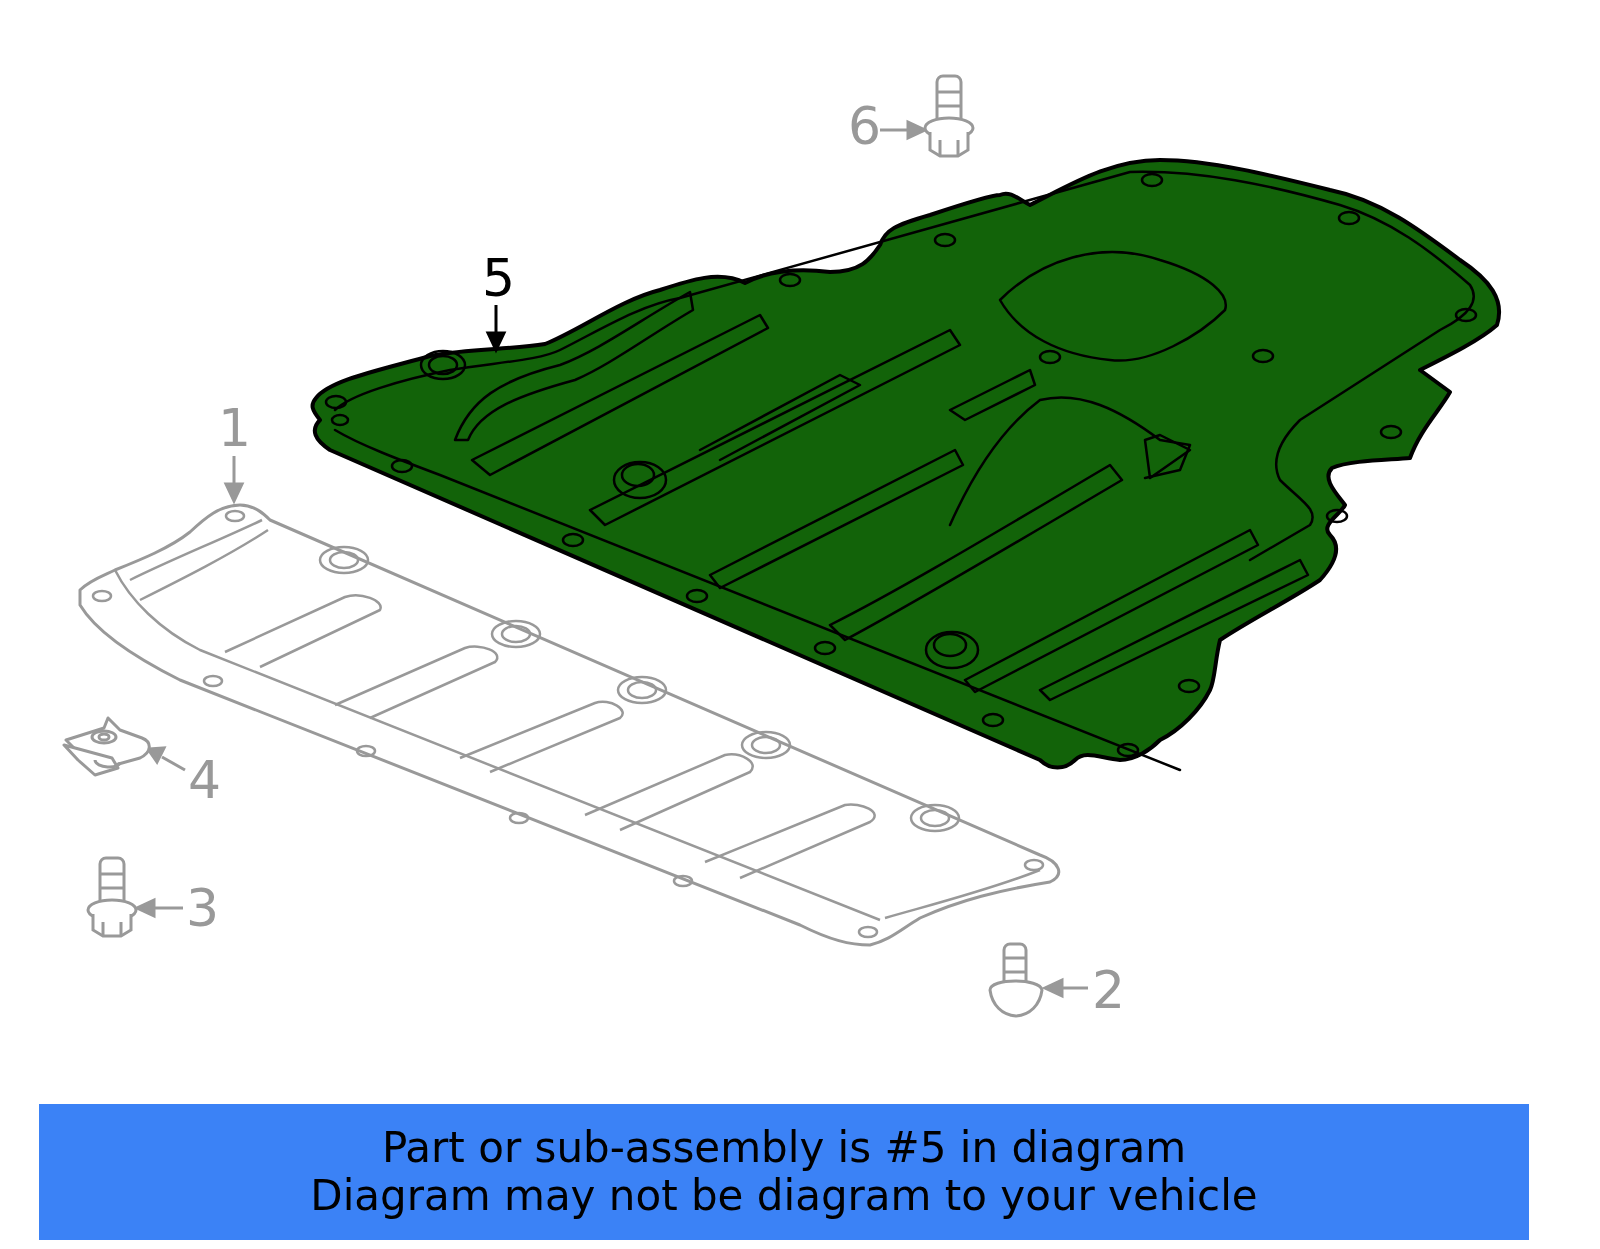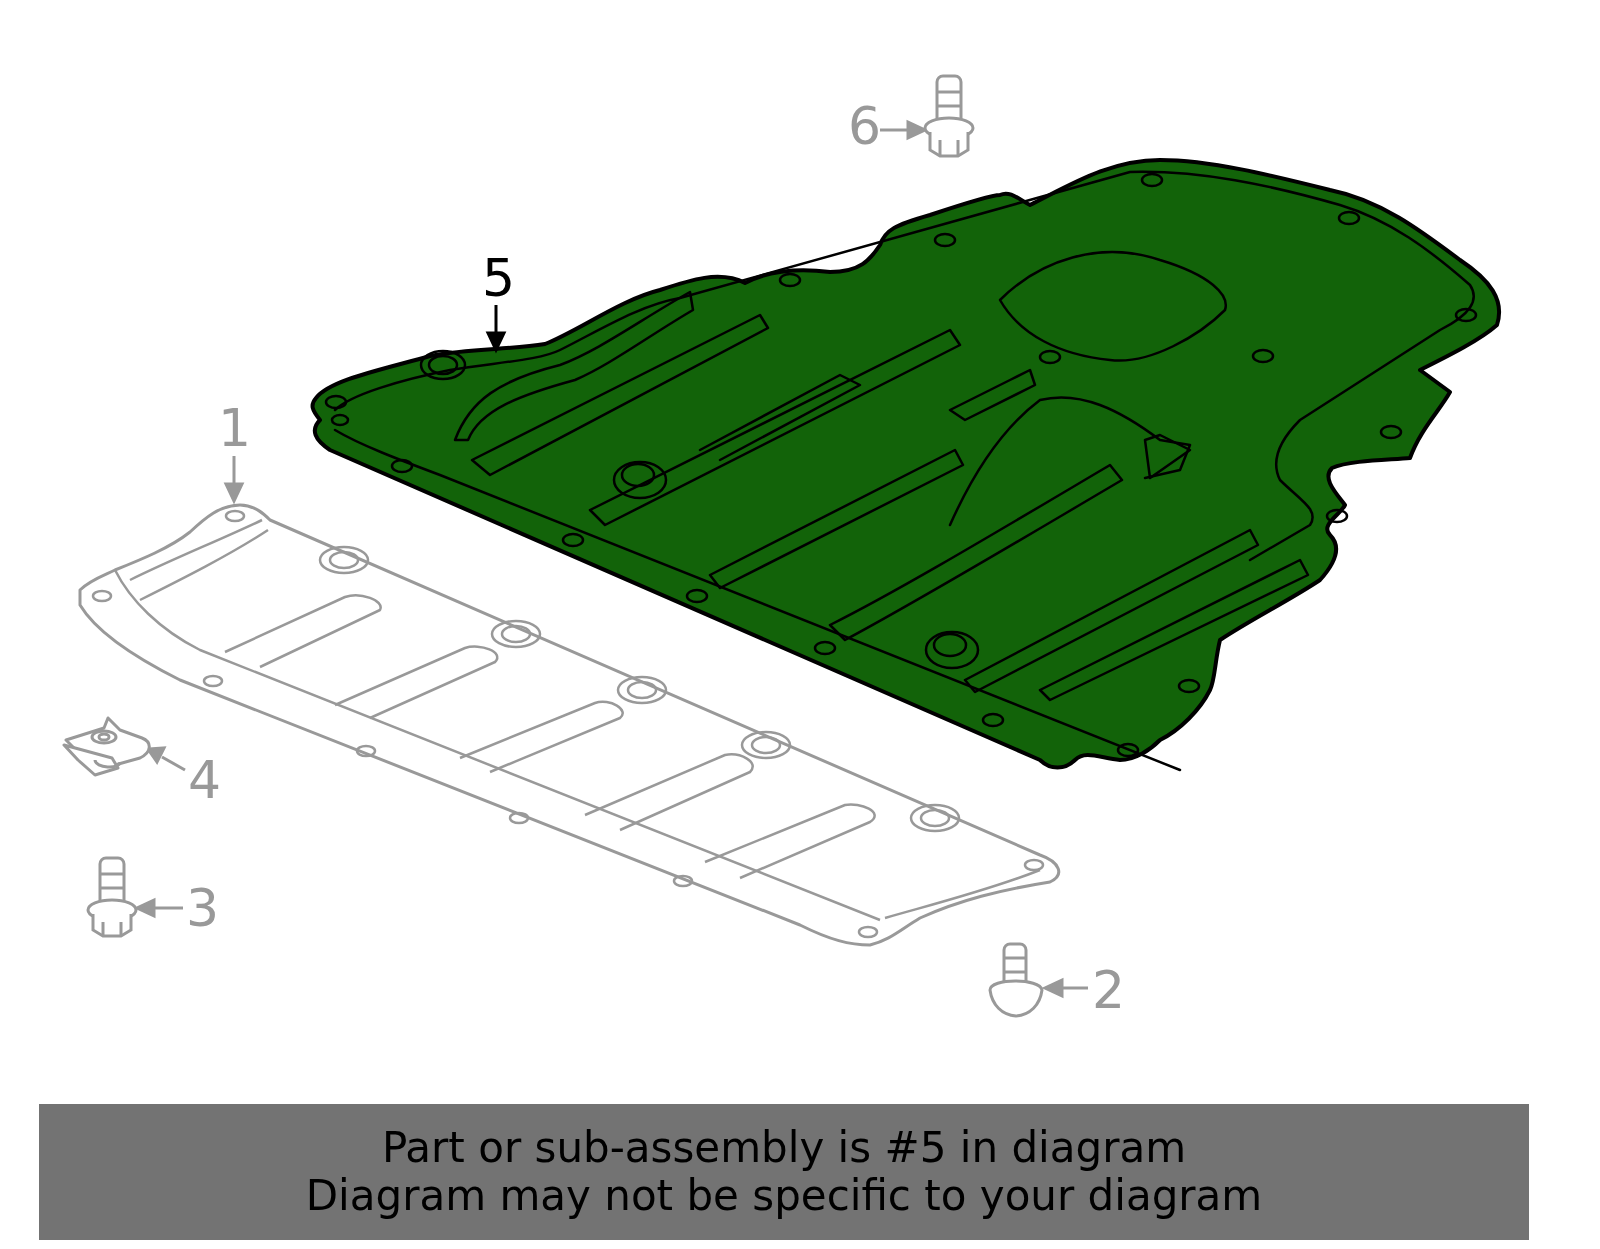--- a/index.html
+++ b/index.html
@@ -1,21 +1,21 @@
 <!DOCTYPE html>
 <html><head>
 <meta charset="utf-8">
 <style>
   html, body { margin: 0; padding: 0; background: #ffffff; }
   body { width: 1600px; height: 1249px; position: relative; overflow: hidden; font-family: "DejaVu Sans", sans-serif; }
   #diagram { position: absolute; left: 0; top: 0; width: 1600px; height: 1249px; }
   .callout { position: absolute; font-family: "DejaVu Sans", sans-serif; font-size: 52px; line-height: 1; }
   .callout.grey { color: #999999; }
   .callout.black { color: #000000; }
-  #banner { position: absolute; left: 39px; top: 1104px; width: 1490px; height: 136px; background: #737373; display: flex; flex-direction: column; align-items: center; justify-content: center; }
+  #banner { position: absolute; left: 39px; top: 1104px; width: 1490px; height: 136px; background: #3b82f6; display: flex; flex-direction: column; align-items: center; justify-content: center; }
   #banner span { font-family: "DejaVu Sans", sans-serif; font-size: 42px; color: #000; line-height: 48px; white-space: nowrap; }
 </style>
 </head>
 <body>
 
 <svg id="diagram" viewBox="0 0 1600 1249" xmlns="http://www.w3.org/2000/svg">
 
   <g stroke="#000" fill="#126309" stroke-linejoin="round" stroke-linecap="round">
     <path stroke-width="4" d="M316,398 C330,380 380,370 430,356 C470,348 510,350 545,344 C580,330 620,300 660,290 C690,280 720,270 745,283 C770,270 800,268 830,272 C860,272 870,260 880,245 C885,230 895,225 930,215 C960,205 990,195 1000,195 C1010,190 1020,200 1030,205 C1070,185 1110,160 1160,160 C1210,160 1270,175 1330,190 C1380,200 1420,230 1460,260 C1490,280 1505,300 1497,325 C1480,340 1450,355 1420,370 L1450,392 C1440,410 1420,430 1410,458 C1390,460 1350,460 1332,468 C1322,478 1335,492 1345,505 C1340,515 1320,525 1330,535 C1340,545 1338,560 1320,580 C1290,600 1250,620 1220,640 C1215,660 1215,680 1210,690 C1200,710 1180,730 1160,740 C1150,750 1135,760 1120,760 C1100,758 1085,750 1075,760 C1065,770 1050,770 1040,760 L330,450 C315,440 310,430 320,420 C312,410 310,405 316,398 Z"></path>
     <g fill="none" stroke-width="2.5">
@@ -157,14 +157,14 @@
 
 <div class="callout grey" style="left:218px; top:402px;">1</div>
 <div class="callout black" style="left:482px; top:252px;">5</div>
 <div class="callout grey" style="left:848px; top:100px;">6</div>
 <div class="callout grey" style="left:188px; top:754px;">4</div>
 <div class="callout grey" style="left:186px; top:882px;">3</div>
 <div class="callout grey" style="left:1092px; top:964px;">2</div>
 
 <div id="banner">
   <span>Part or sub-assembly is #5 in diagram</span>
-  <span>Diagram may not be specific to your diagram</span>
+  <span>Diagram may not be diagram to your vehicle</span>
 </div>
 
 </body></html>

